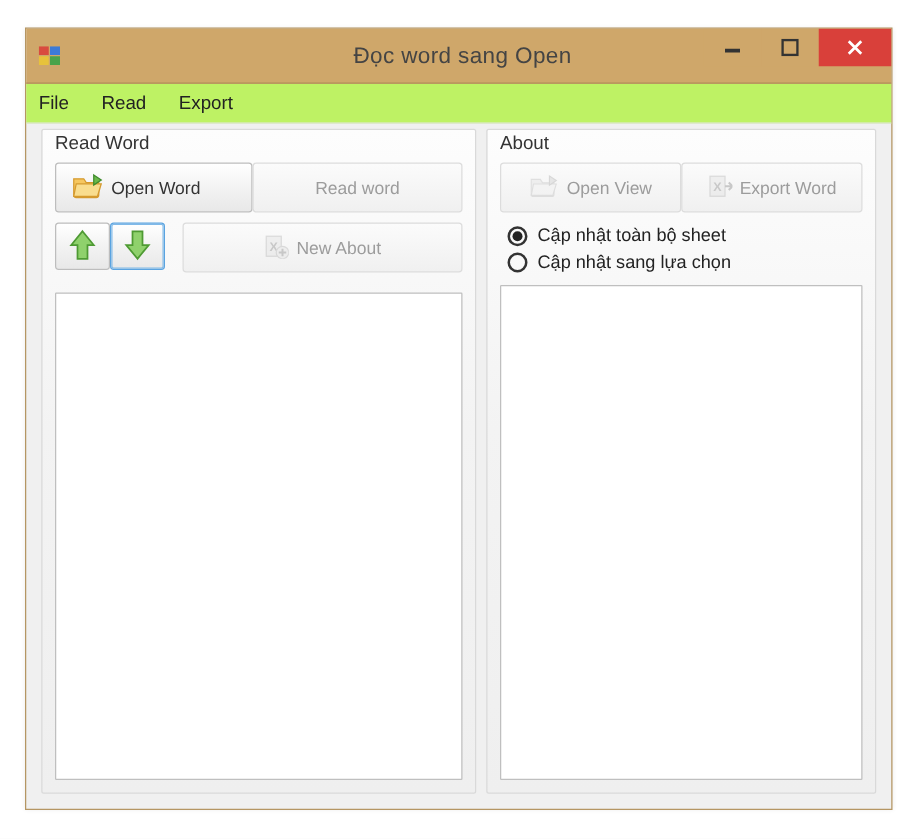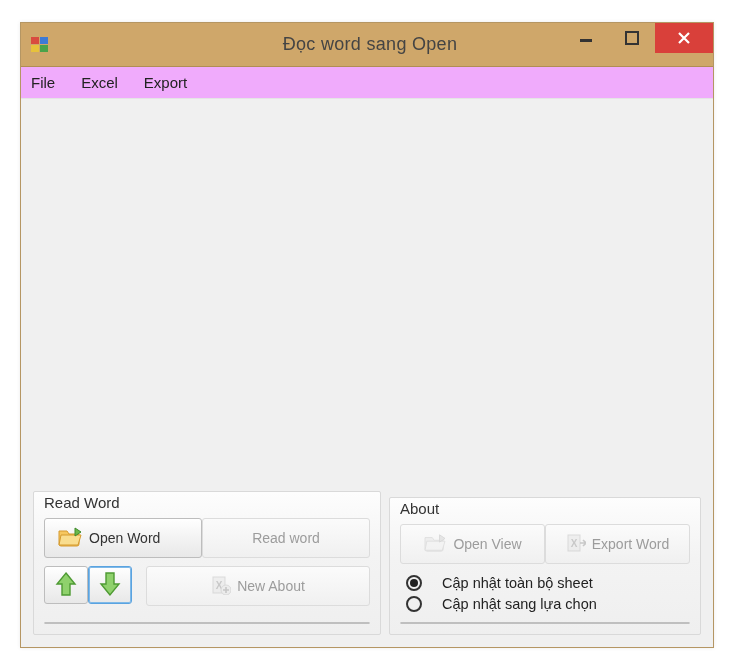--- a/index.html
+++ b/index.html
@@ -54,37 +54,36 @@
     display: flex; align-items: center; justify-content: center;
     background: #cfa76a;
   }
   .win-btn.min { width: 46px; }
   .win-btn.max { width: 46px; }
   .win-btn.close { background: #d9403a; width: 58px; }
   .win-btn svg { display:block; }
 
   .menubar {
     height: 32px;
-    background: #f0abfc;
+    background: #bef264;
     border-bottom: 1px solid #e5e5e5;
     display: flex;
     align-items: center;
     padding: 12px 10px;
     gap: 26px;
     font-size: 15px;
   }
   .menubar .menu-item { color: #222; }
 
   .client {
     position: relative;
     padding: 4px 12px 12px 12px;
     display: flex;
     gap: 8px;
     height: calc(100% - 44px - 32px);
-    align-items: flex-end;
   }
 
   .group {
     border: 1px solid #d9d9d9;
     border-radius: 2px;
     background: linear-gradient(#fdfdfd,#f3f3f3 45%,#efefef);
     position: relative;
     padding: 26px 10px 10px 10px;
     display: flex;
     flex-direction: column;
@@ -118,21 +117,21 @@
     border-color: #dcdcdc;
     background: linear-gradient(#fbfbfb,#f0f0f0);
   }
   .btn.disabled svg { opacity:.5; }
   .btn.focused { border-color:#5aa3e0; box-shadow:0 0 0 1px #7fb9e8 inset; }
 
   .row { display:flex; gap:0; margin-bottom:8px;border-radius:13px; }
   .row .btn { flex: 0 0 auto; }
   .row .btn.wide { flex:1; justify-content:center; }
 
-  .radio-row { display:flex; align-items:center; gap:20px; margin:3px 0 2px 6px; font-size:14.5px; color:#222;}
+  .radio-row { display:flex; align-items:center; gap:8px; margin:3px 0 2px 6px; font-size:14.5px; color:#222;}
   .radio {
     width:16px;height:16px;border:2px solid #333;border-radius:50%;
     display:inline-flex;align-items:center;justify-content:center;flex-shrink:0;
   }
   .radio.checked::after{content:"";width:8px;height:8px;background:#222;border-radius:50%;}
 
   .listbox {
     flex:1;
     margin-top:8px;
     background:#fff;
@@ -172,21 +171,21 @@
       <div class="win-btn close">
         <svg width="16" height="16" viewBox="0 0 16 16">
             <path d="M3 3 L13 13 M13 3 L3 13" stroke="#fff" stroke-width="2.2"></path>
           </svg>
       </div>
     </div>
   </div>
 
   <div class="menubar">
     <span class="menu-item">File</span>
-    <span class="menu-item">Excel</span>
+    <span class="menu-item">Read</span>
     <span class="menu-item">Export</span>
   </div>
 
   <div class="client">
 
     <div class="group left">
       <div class="group-title">Read Word</div>
 
       <div class="row">
         <div class="btn" style="min-width:158px">

